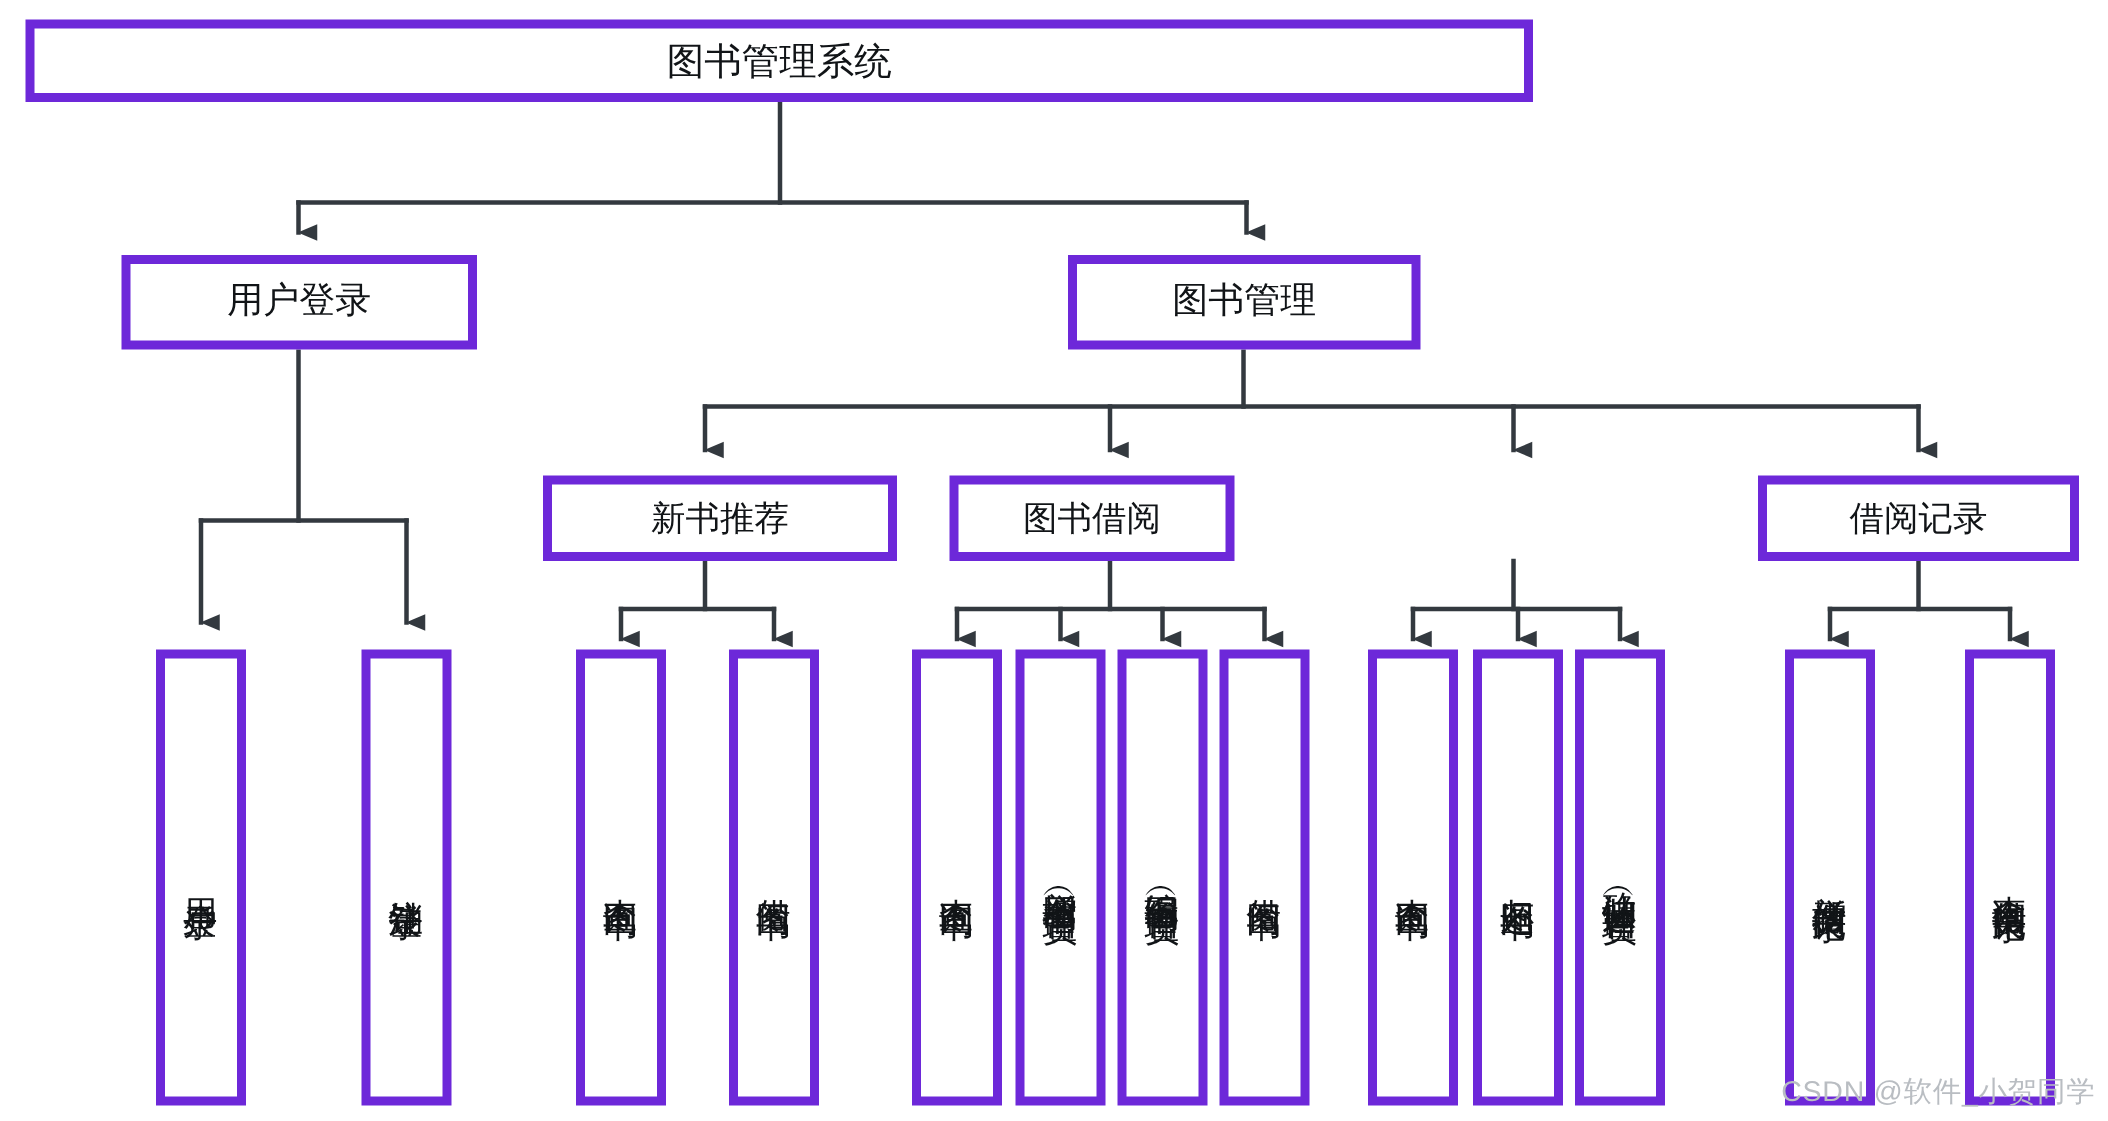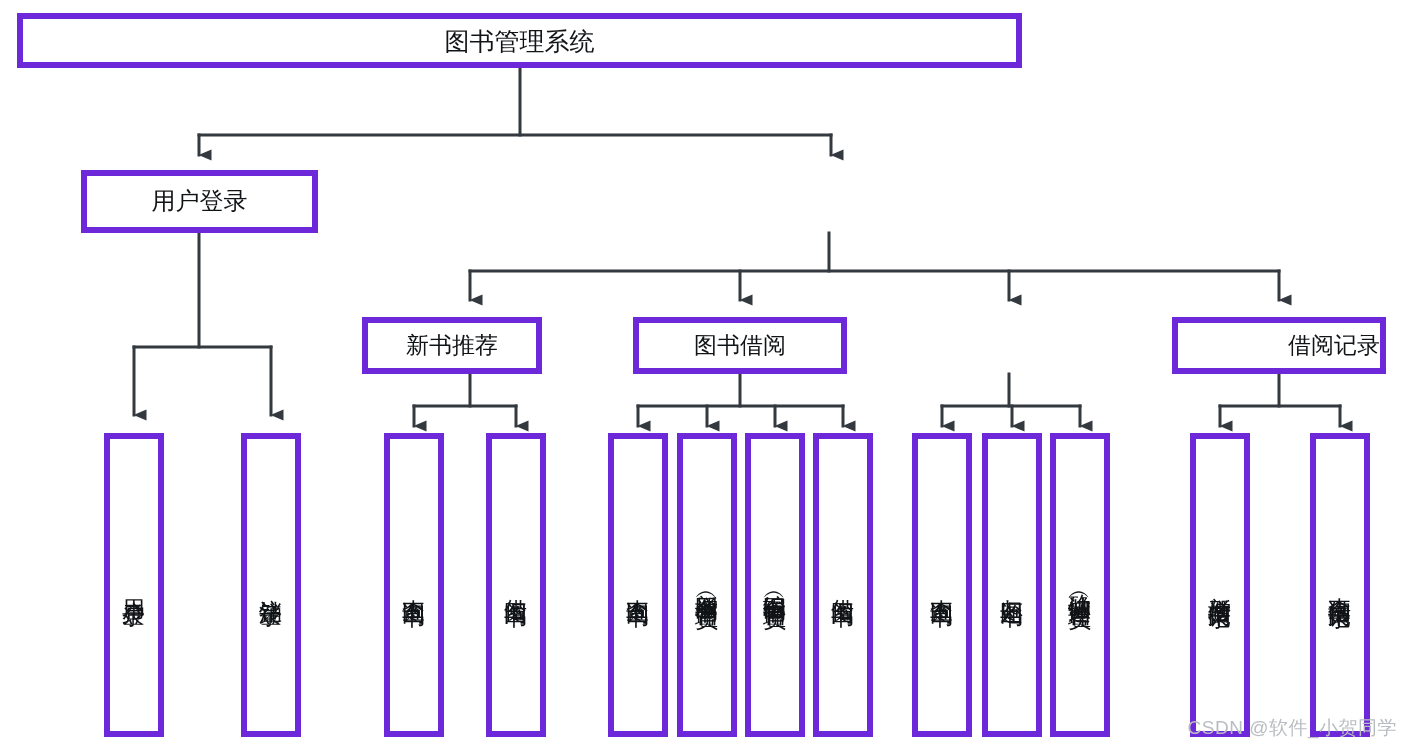--- a/index.html
+++ b/index.html
@@ -126,28 +126,31 @@
     </g>
   </svg>
 
   <div class="node root" style="left:17px; top:13px; width:1005px; height:55px;">
     <span>图书管理系统</span>
   </div>
 
   <div class="node lvl1" style="left:81px; top:170px; width:237px; height:63px;">
     <span>用户登录</span>
   </div>
+  <div class="node lvl1" style="left:712px; top:170px; width:235px; height:63px;">
+    <span>图书管理</span>
+  </div>
 
-  <div class="node lvl2" style="left:362px; top:317px; width:180px; height:57px;">
+  <div class="node lvl2" style="left:362px; top:317px; width:236px; height:57px;">
     <span>新书推荐</span>
   </div>
-  <div class="node lvl2" style="left:633px; top:317px; width:214px; height:57px;">
+  <div class="node lvl2" style="left:633px; top:317px; width:190px; height:57px;">
     <span>图书借阅</span>
   </div>
-  <div class="node lvl2" style="left:1172px; top:317px; width:214px; height:57px;justify-content:flex-end;">
+  <div class="node lvl2" style="left:1172px; top:317px; width:214px; height:57px;">
     <span>借阅记录</span>
   </div>
 
   <div class="node leaf" style="left:104px; top:433px; width:60px; height:304px;">
     <span class="vtext">用户登录</span>
   </div>
   <div class="node leaf" style="left:241px; top:433px; width:60px; height:304px;">
     <span class="vtext">注销登录</span>
   </div>
 

